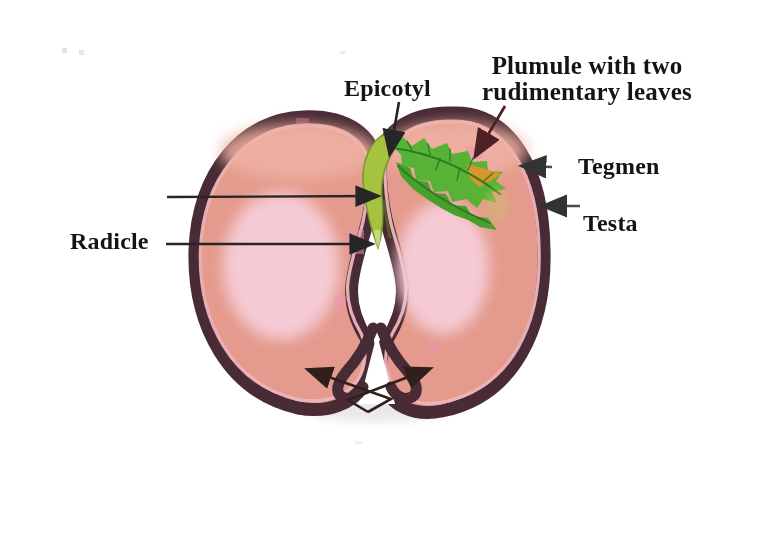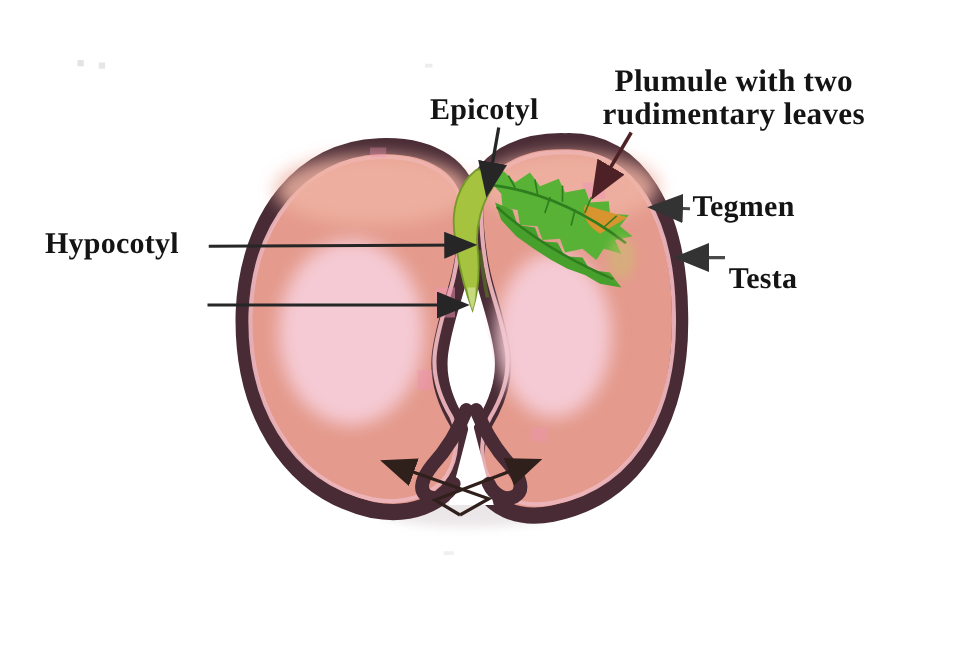--- a/index.html
+++ b/index.html
@@ -9,21 +9,21 @@
   }
   .stage svg{position:absolute;left:0;top:0;}
   .lbl{
     position:absolute;color:#141414;font-weight:700;font-size:24px;line-height:26px;
     white-space:nowrap;letter-spacing:0.2px;
   }
   .lbl.center{text-align:center;white-space:normal;}
   #lbl-plumule{font-size:25px;line-height:26px;width:270px;}
   #lbl-epicotyl{left:344px;top:75px;}
   #lbl-plumule{left:452px;top:53px;}
-  #lbl-tegmen{left:554px;top:153px;text-align:center;}
+  #lbl-tegmen{left:578px;top:153px;text-align:center;}
   #lbl-testa{left:583px;top:193px;margin-top:17px;}
   #lbl-hypocotyl{left:36px;top:182px;}
   #lbl-radicle{left:70px;top:228px;}
   #lbl-cotyledon{left:306px;top:412px;}
 </style>
 </head>
 <body>
 
 <div class="stage">
 
@@ -146,17 +146,17 @@
     <span style="display:block">Plumule with two</span>
     <span style="display:block">rudimentary leaves</span>
   </div>
 
   <div class="lbl" id="lbl-epicotyl">Epicotyl</div>
 
   <div class="lbl" id="lbl-tegmen">Tegmen</div>
 
   <div class="lbl" id="lbl-testa">Testa</div>
 
-  <div class="lbl" id="lbl-hypocotyl">Hypocotyl</div>
 
+  <div class="lbl" id="lbl-radicle">Radicle</div>
 
 
 </div>
 
 </body></html>

